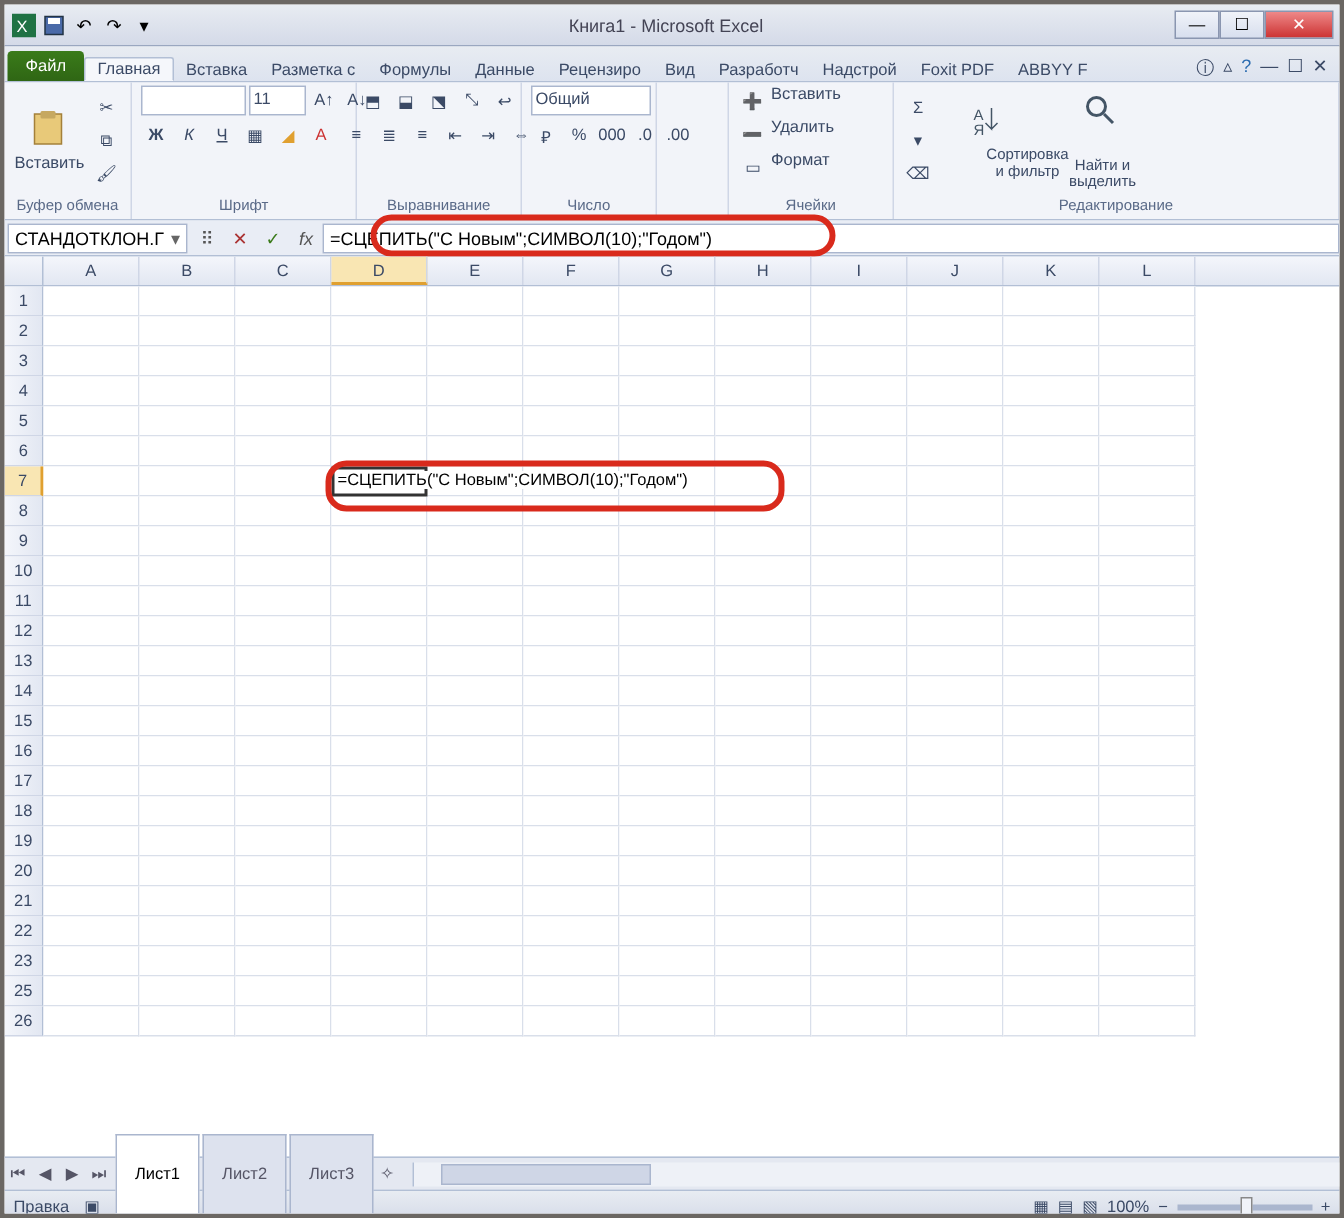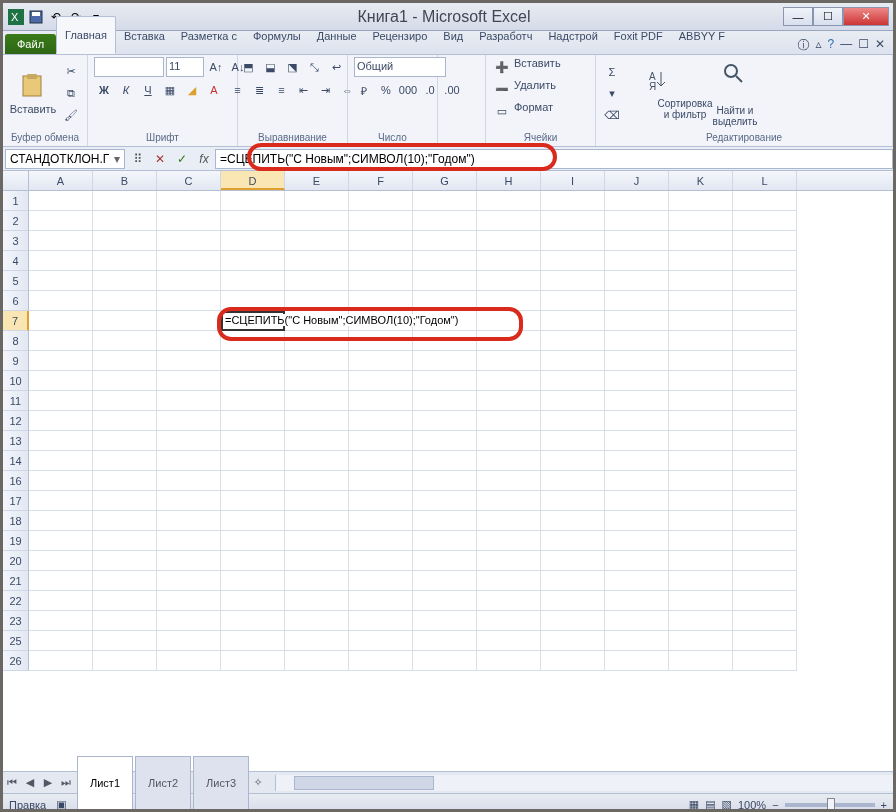--- a/index.html
+++ b/index.html
@@ -2,29 +2,29 @@
 <html><head>
 <meta charset="utf-8">
 <style>
 * { margin: 0; padding: 0; box-sizing: border-box; font-family: "Segoe UI", Tahoma, sans-serif; }
 body { background: #fff; width: 896px; height: 812px; overflow: hidden; border: 3px solid #6b6763; position: relative; }
 
 
 .titlebar { height: 28px; background: linear-gradient(to bottom, #e8ecf2, #d4dae8); display: flex; align-items: center; padding: 0 4px; border-bottom: 1px solid #9aa7c0; }
 .titlebar .qat { display: flex; gap: 2px; align-items: center; }
 .titlebar .qat .ic { width: 18px; height: 18px; display:flex; align-items:center; justify-content:center; font-size:12px; }
-.titlebar .title { flex: 1; text-align: center; font-size: 16px; color: #445; }
+.titlebar .title { flex: 1; text-align: center; font-size: 12px; color: #445; }
 .winbtns { display: flex; gap: 0; }
 .winbtn { width: 30px; height: 19px; border: 1px solid #8a96b0; background: linear-gradient(#f0f3f9,#d8dfee); display:flex; align-items:center; justify-content:center; font-size:11px; }
 .winbtn.close { background: linear-gradient(#e88,#c33); color:#fff; width: 46px; }
 .winbtn.max { }
 
 
 .tabs { height: 24px; background: linear-gradient(#e8ecf2,#dde3ef); display: flex; align-items: flex-end; padding: 0 2px; border-bottom: 1px solid #b2bfd5; }
-.tab { padding: 12px 8px; font-size: 11px; color: #3b4a66; cursor: default; }
+.tab { padding: 1px 8px; font-size: 11px; color: #3b4a66; cursor: default; }
 .tab.file { background: linear-gradient(#3a7b1a,#2f6614); color: #fff; border-radius: 3px 3px 0 0; padding: 4px 12px; }
 .tab.active { background: #f5f7fb; border: 1px solid #b2bfd5; border-bottom: 1px solid #f5f7fb; border-radius: 2px 2px 0 0; }
 .tabs .right { margin-left: auto; display:flex; gap:6px; font-size:12px; color:#3b4a66; padding-right:6px; }
 
 
 .ribbon { height: 92px; background: #f2f4f9; border-bottom: 1px solid #b2bfd5; display: flex; font-size: 11px; color: #3b4a66; }
 .group { border-right: 1px solid #cfd6e6; padding: 2px 6px 0 6px; display: flex; flex-direction: column; justify-content: space-between; }
 .group .body { display: flex; gap: 4px; flex: 1; align-items: center; }
 .group .label { text-align: center; font-size: 10px; color: #5a6a88; padding: 2px 0 3px 0; border-top: 0; }
 .bigbtn { display: flex; flex-direction: column; align-items: center; gap: 2px; padding: 2px; width: 48px; }
@@ -189,21 +189,21 @@
         <span class="smbtn">⇤</span>
         <span class="smbtn">⇥</span>
         <span class="smbtn">⇔</span>
       </div>
     </div>
     <div class="label">Выравнивание</div>
   </div>
 
   <div class="group" style="width:90px;">
     <div class="body" style="flex-direction:column;gap:3px;align-items:flex-start;">
-      <div class="fontsel" style="width:92px;">Общий</div>
+      <div class="fontsel" style="width:80px;">Общий</div>
       <div class="fontrow">
         <span class="smbtn">₽</span>
         <span class="smbtn">%</span>
         <span class="smbtn">000</span>
         <span class="smbtn">.0</span>
         <span class="smbtn">.00</span>
       </div>
     </div>
     <div class="label">Число</div>
   </div>
@@ -501,20 +501,35 @@
         <div class="cell"></div>
         <div class="cell"></div>
         <div class="cell"></div>
         <div class="cell"></div>
         <div class="cell"></div>
         <div class="cell"></div>
         <div class="cell"></div>
         <div class="cell"></div>
       </div>
       <div class="row">
+        <div class="rowhead">15</div>
+        <div class="cell"></div>
+        <div class="cell"></div>
+        <div class="cell"></div>
+        <div class="cell"></div>
+        <div class="cell"></div>
+        <div class="cell"></div>
+        <div class="cell"></div>
+        <div class="cell"></div>
+        <div class="cell"></div>
+        <div class="cell"></div>
+        <div class="cell"></div>
+        <div class="cell"></div>
+      </div>
+      <div class="row">
         <div class="rowhead">16</div>
         <div class="cell"></div>
         <div class="cell"></div>
         <div class="cell"></div>
         <div class="cell"></div>
         <div class="cell"></div>
         <div class="cell"></div>
         <div class="cell"></div>
         <div class="cell"></div>
         <div class="cell"></div>

